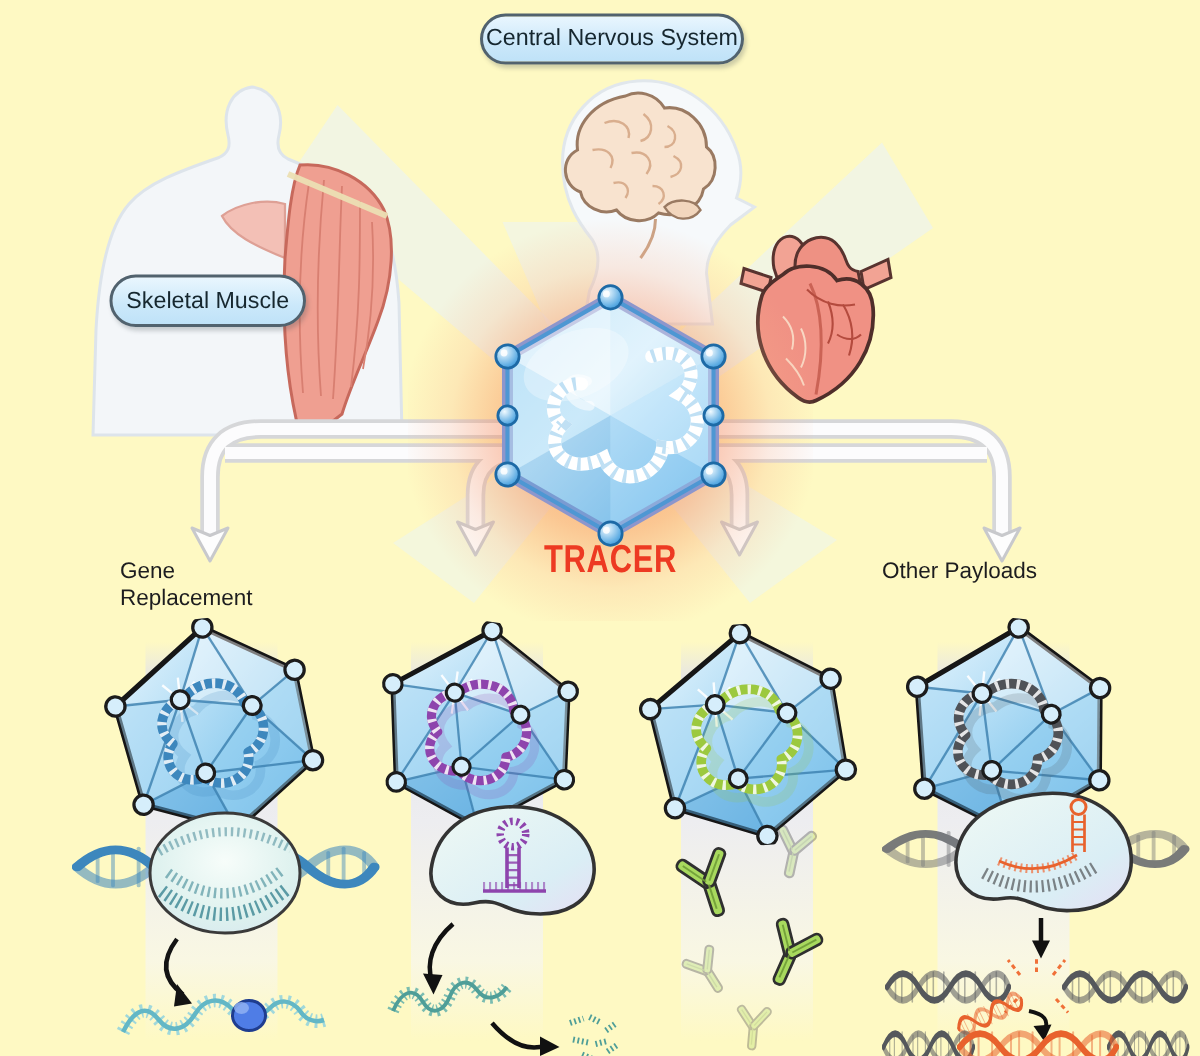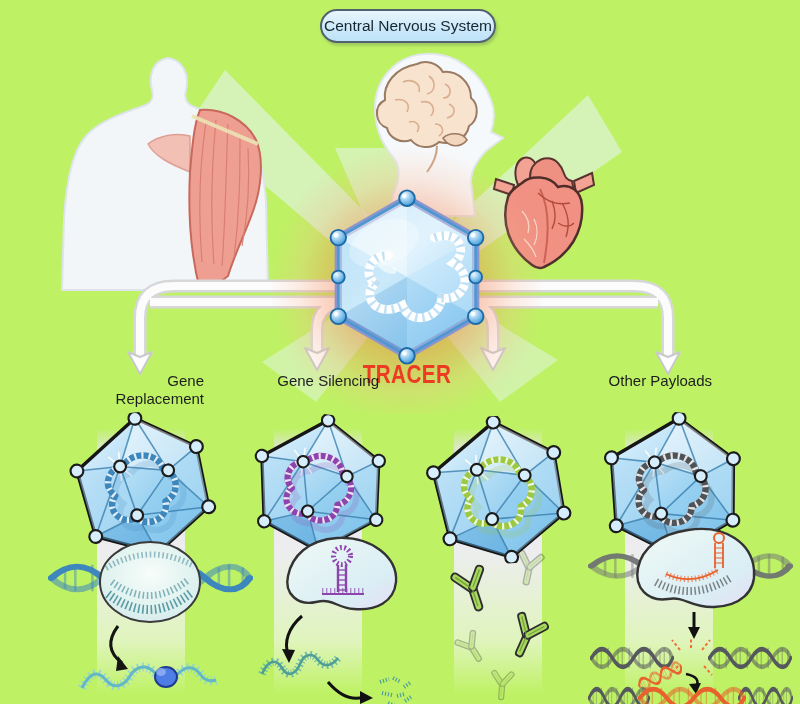--- a/index.html
+++ b/index.html
@@ -1,24 +1,24 @@
 <!DOCTYPE html>
 <html><head>
 <meta charset="utf-8">
 <style>
   html,body{margin:0;padding:0;background:#fff;}
-  #canvas{position:relative;width:800px;height:704px;background:#bef264;overflow:hidden;
+  #canvas{position:relative;width:800px;height:704px;background:#fef9c3;overflow:hidden;
           font-family:"Liberation Sans",sans-serif;}
   .abs{position:absolute;}
   .pill{position:absolute;display:flex;align-items:center;justify-content:center;
         background:linear-gradient(180deg,#e9f6fe 0%,#cbe8fa 60%,#bfe2f8 100%);
         border:2px solid #51626e;border-radius:20px;
         box-shadow:1.5px 2.5px 3px rgba(60,70,80,.25);
         color:#16272f;font-size:15.5px;font-weight:500;}
-  .payload-label{position:absolute;width:124px;top:372px;text-align:right;
+  .payload-label{position:absolute;width:124px;top:372px;text-align:left;
         color:#1d1d1f;font-size:15px;line-height:1.22;}
   #tracer-label{position:absolute;left:343px;top:360px;width:128px;text-align:center;
         color:#ed3a22;font-weight:bold;font-size:24px;letter-spacing:.5px;
         transform:scaleX(.86) scaleY(1.08);}
   .band{position:absolute;top:428px;height:266px;width:88px;
         background:linear-gradient(180deg,rgba(224,224,227,0) 0%,#e4e4e7 10%,#ededf0 45%,rgba(246,246,248,.6) 80%,rgba(255,255,255,0) 100%);}
   #tracer-glow{position:absolute;left:272px;top:146px;width:270px;height:268px;
         background:radial-gradient(circle at 50% 52%,rgba(243,96,45,.60) 0%,rgba(246,130,80,.42) 36%,rgba(250,178,140,.24) 55%,rgba(255,255,255,0) 72%);}
   svg{display:block;overflow:visible;}
 </style>
@@ -198,20 +198,23 @@
     <g fill="none" stroke="#f8d7c3" stroke-width="1.3">
       <path d="M44,66 C50,72 52,80 50,88"></path>
         <path d="M56,74 C60,82 60,92 56,100"></path>
         <path d="M46,94 C52,100 56,106 58,112"></path>
     </g>
   </svg>
 
   <div class="pill" style="left:320px;top:9px;width:172px;height:30px">
     <span>Central Nervous System</span>
   </div>
+  <div class="pill" style="left:73px;top:183px;width:127px;height:31px">
+    <span>Skeletal Muscle</span>
+  </div>
 
   <svg class="abs" style="left:0;top:258px" width="800" height="140" viewBox="0 258 800 140">
     <g fill="none" stroke="#d6d7d9" stroke-width="13">
       <path d="M140,356 V318 Q140,286 174,286 H634 Q668,286 668,318 V356"></path>
       <path d="M150,302 H461 Q493,302 493,330 V352"></path>
       <path d="M658,302 H349 Q317,302 317,330 V352"></path>
     </g>
     <g fill="none" stroke="#fcfcfd" stroke-width="8">
       <path d="M140,356 V318 Q140,286 174,286 H634 Q668,286 668,318 V356"></path>
       <path d="M150,302 H461 Q493,302 493,330 V352"></path>
@@ -257,21 +260,20 @@
         <circle cx="17.5" cy="49.5" r="2.5"></circle>
       <circle cx="167" cy="135.5" r="2.5"></circle>
         <circle cx="17.5" cy="135.5" r="2.5"></circle>
         <circle cx="92" cy="178.5" r="2.5"></circle>
     </g>
   </svg>
 
   <div id="tracer-label">TRACER</div>
 
   <div class="payload-label" style="left:80px">Gene Replacement</div>
-  <div class="payload-label" style="left:255px">Gene Silencing</div>
   <div class="payload-label" style="left:588px">Other Payloads</div>
 
   <div class="band" style="left:97px"></div>
   <div class="band" style="left:274px"></div>
   <div class="band" style="left:454px"></div>
   <div class="band" style="left:625px"></div>
 
   <svg class="abs" style="left:68px;top:412px;transform:rotate(-6deg)" width="148" height="148" viewBox="0 0 150 150">
     <use href="#capsid-icosa" color="#3d87bd"></use>
   </svg>

